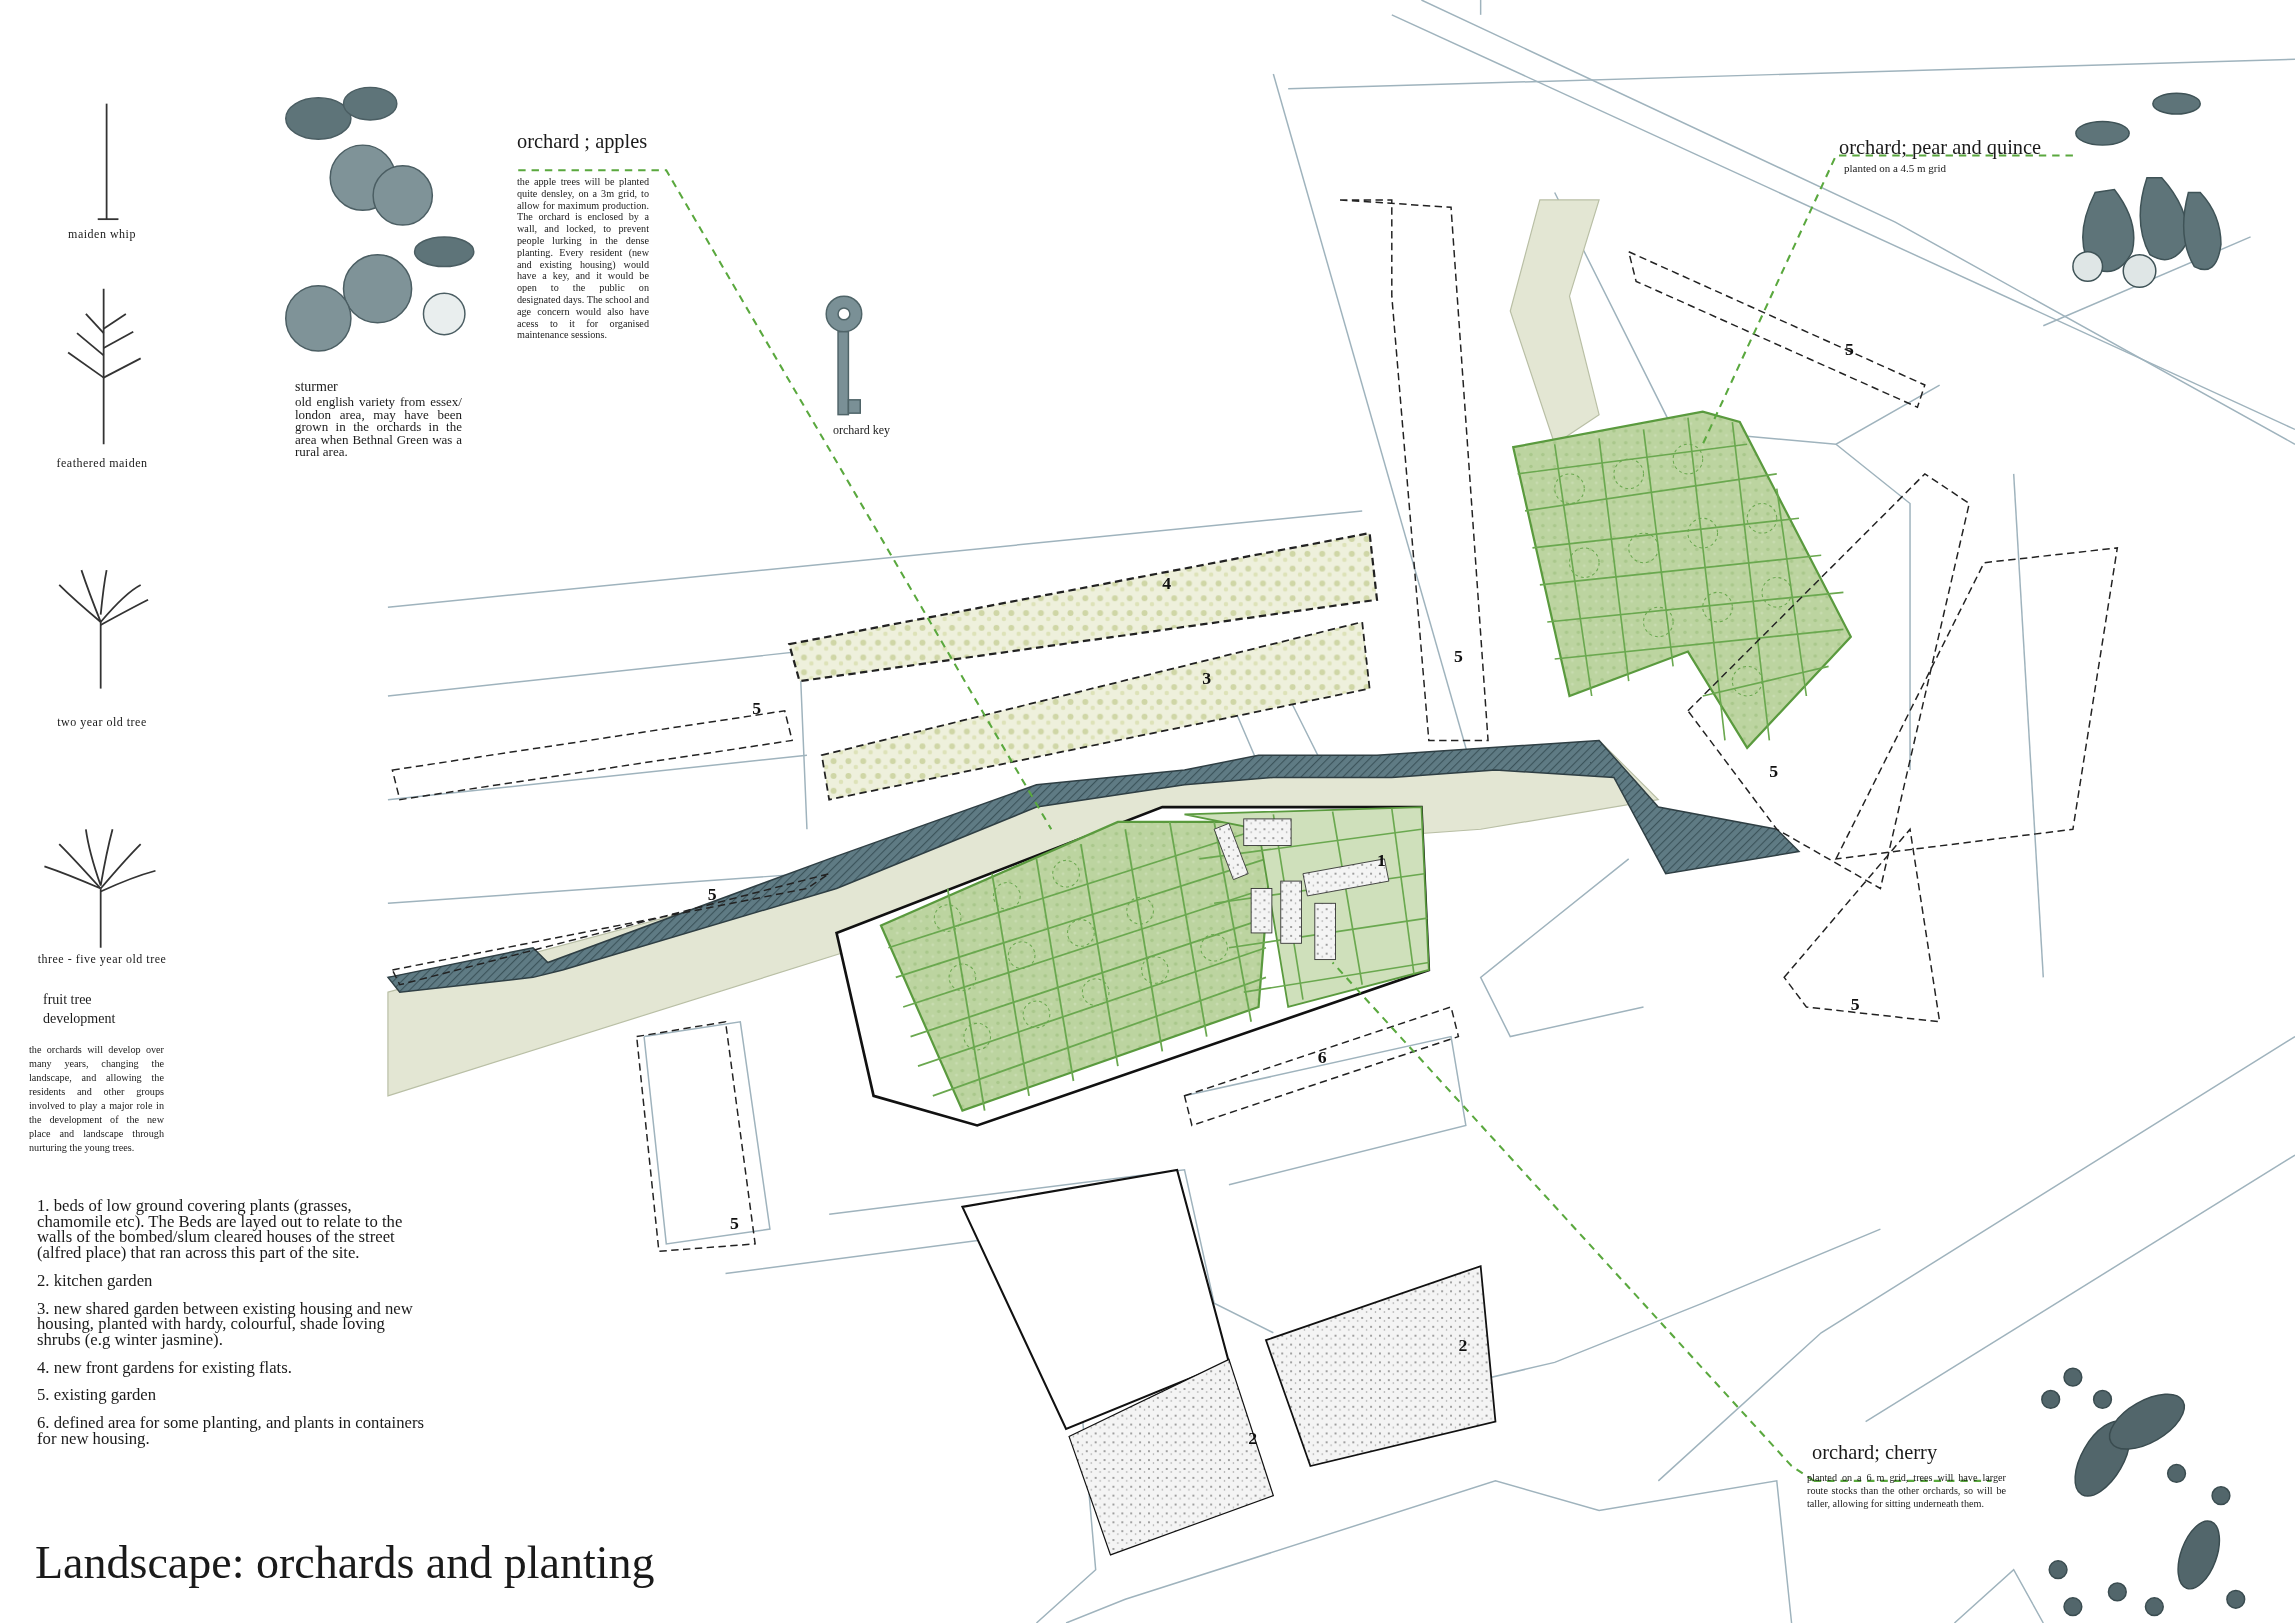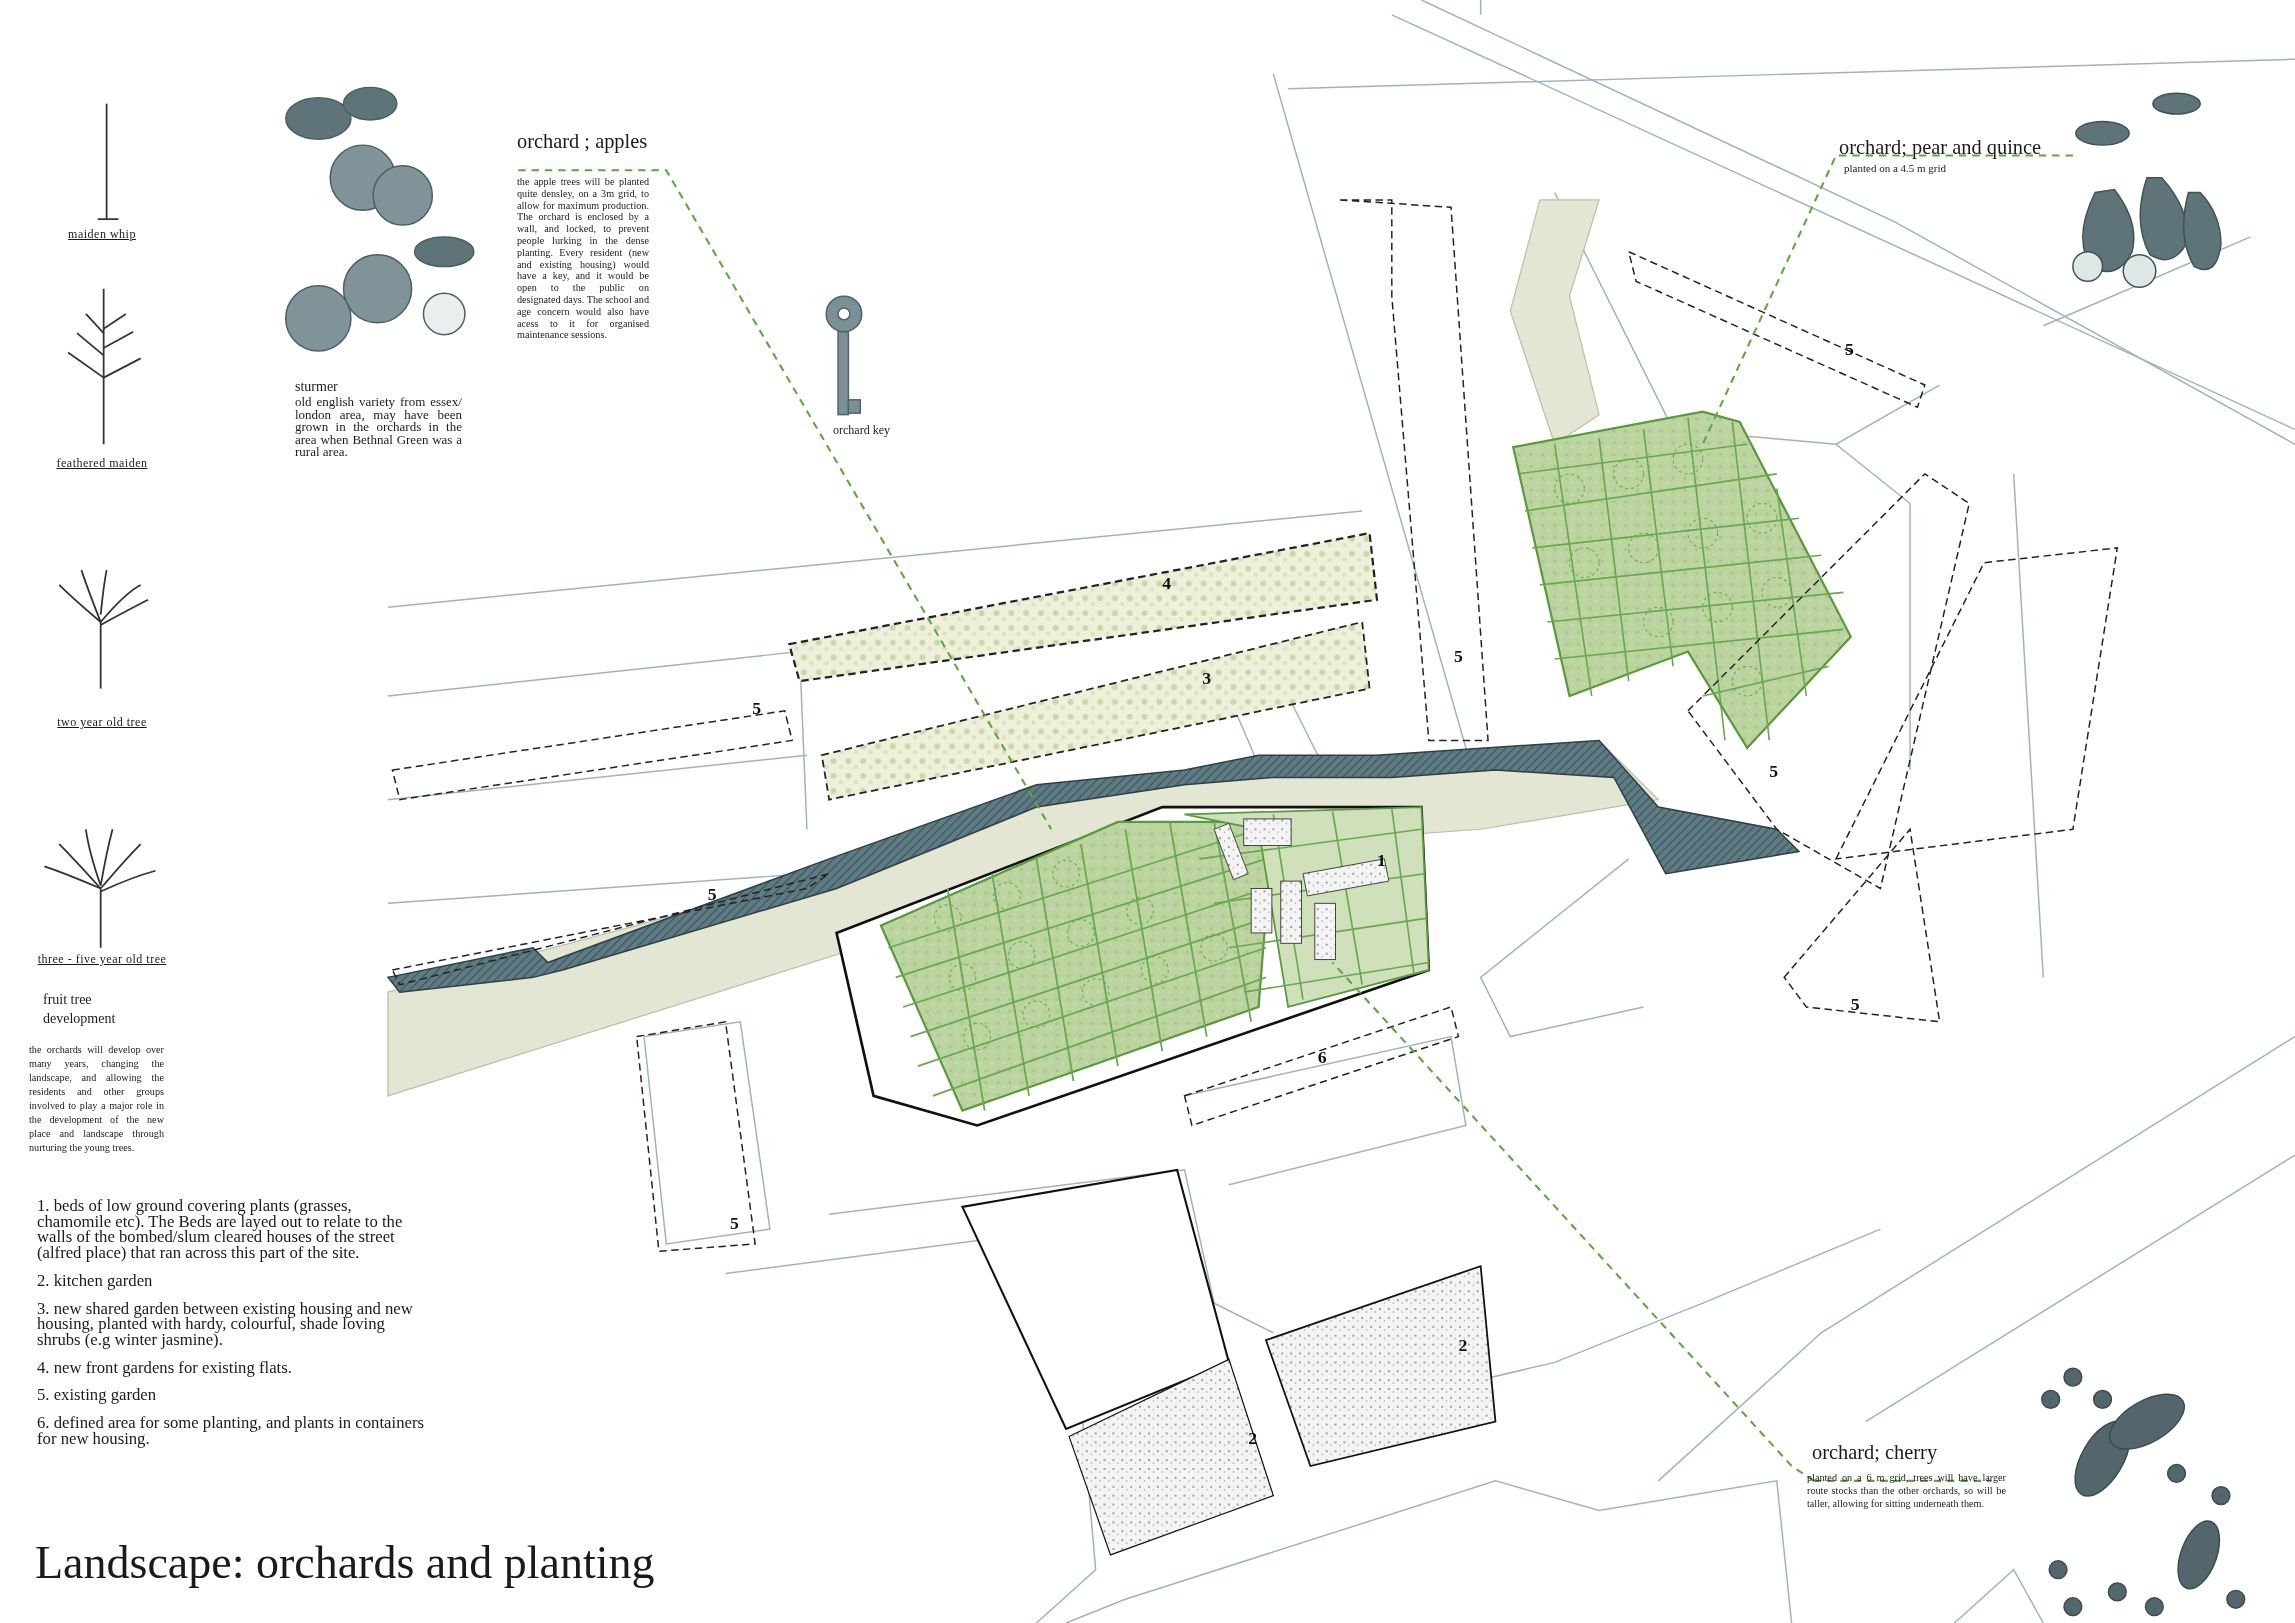--- a/index.html
+++ b/index.html
@@ -1,20 +1,20 @@
 <!DOCTYPE html>
 <html style="font-size:7.4px"><head>
 <meta charset="utf-8">
 <style>
   html, body { margin:0; padding:0; background:#ffffff; }
   body { width:2295px; height:1623px; position:relative; overflow:hidden;
          font-family:"Liberation Serif","DejaVu Serif",serif; color:#1a1a1a; }
   #plan { position:absolute; left:0; top:0; width:2295px; height:1623px; }
   .txt { position:absolute; font-family:"Liberation Serif","DejaVu Serif",serif; color:#1a1a1a; }
-  .tree-label { font-size:12px; text-align:center; width:167px; letter-spacing:0.5px;text-decoration:underline; }
+  .tree-label { font-size:12px; text-align:center; width:167px; letter-spacing:0.5px; }
   .h-orchard { font-size:20.4px; white-space:nowrap; }
   .body-small { font-size:10.2px; line-height:14px; text-align:justify; }
   .body-mid { font-size:12px; line-height:15.7px; text-align:justify; }
   .legend { font-size:16.7px; line-height:15.7px; }
   .legend p { margin:0 0 12px 0; }
   .title { font-size:46px; white-space:nowrap; }
   .subtitle { font-size:14px; line-height:19.4px; }
 </style>
 </head>
 <body>

